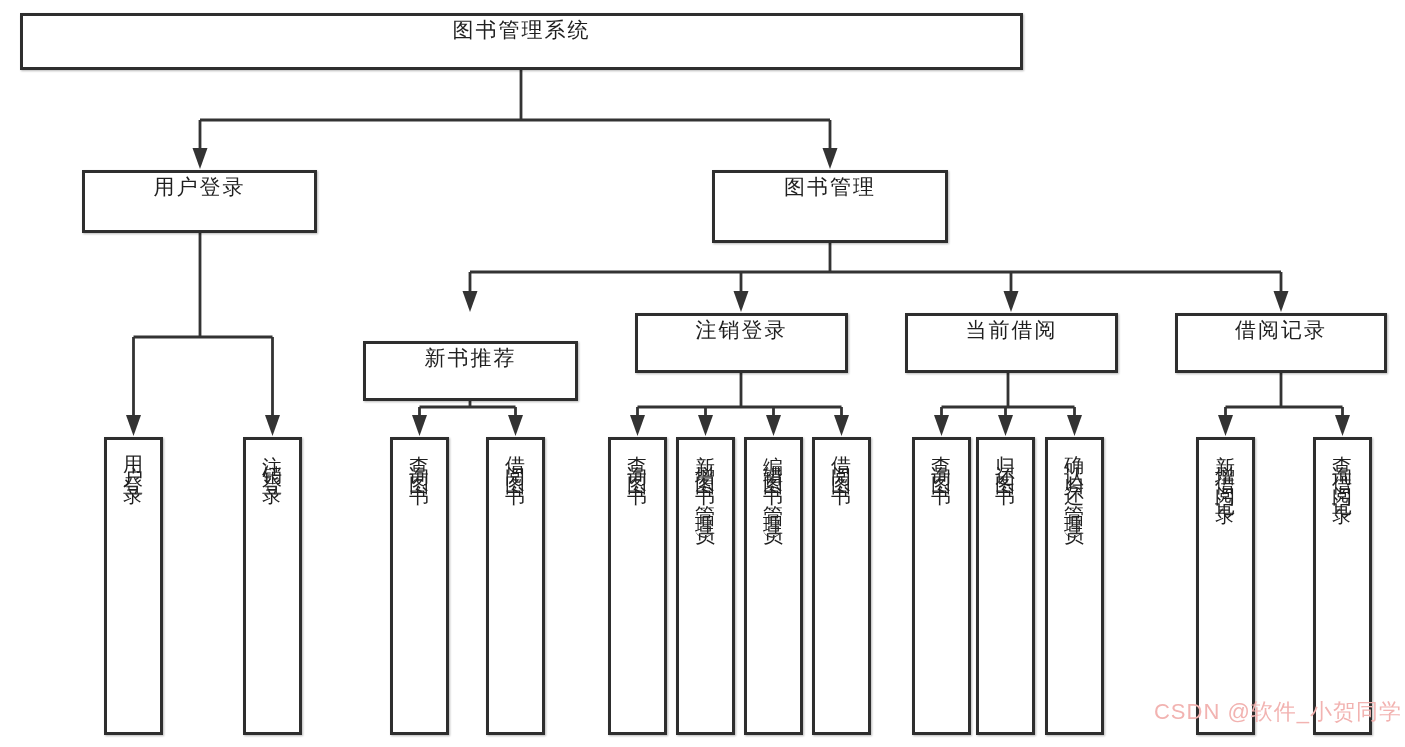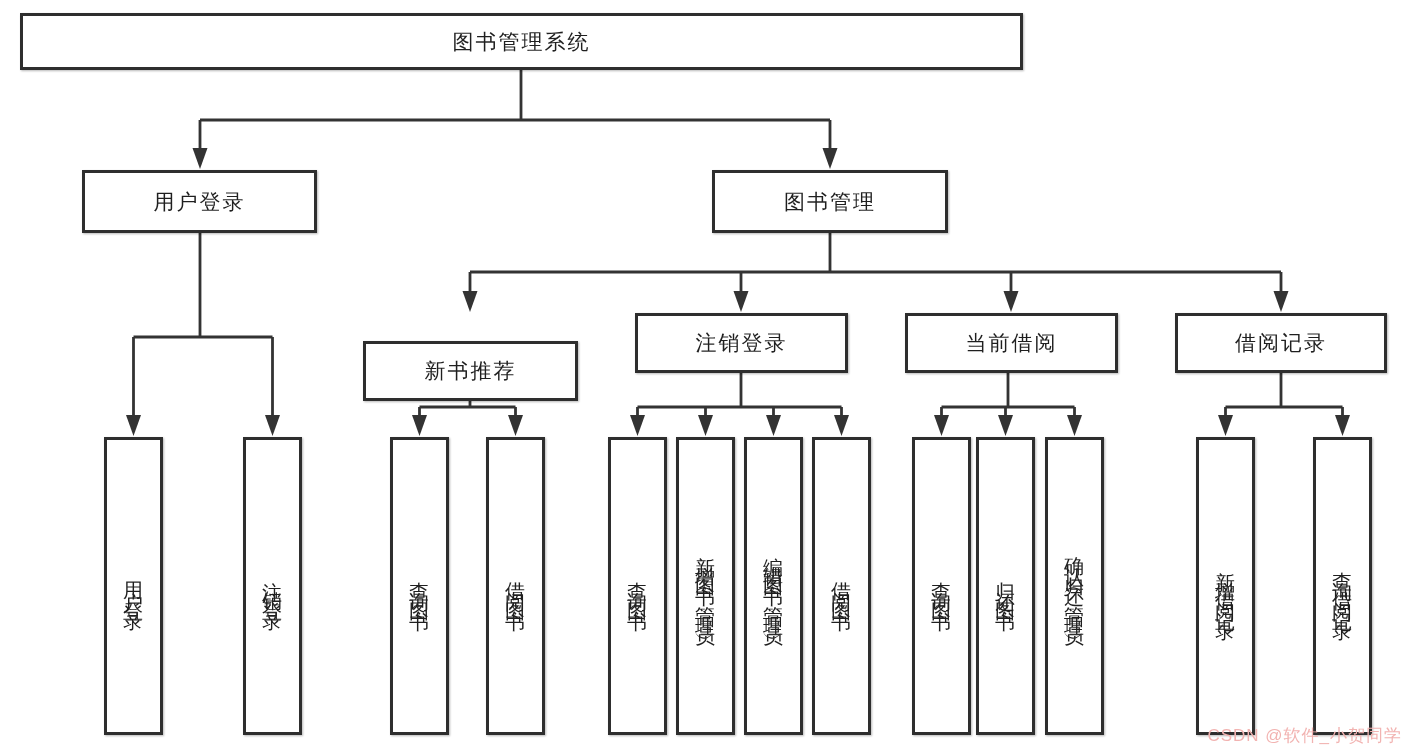--- a/index.html
+++ b/index.html
@@ -22,42 +22,41 @@
     height: 747px;
     pointer-events: none;
   }
   .box {
     position: absolute;
     box-sizing: border-box;
     background: #ffffff;
     border: 3px solid #2e2e2e;
     box-shadow: 1px 1px 2px rgba(0,0,0,0.28);
     display: flex;
-    align-items: center;
     justify-content: center;
     color: #1f1f1f;
   }
   .hlabel {
     font-size: 21px;
     letter-spacing: 2px;
     white-space: nowrap;
   }
   .vtext {
     display: block;
     writing-mode: vertical-rl;
     text-orientation: mixed;
     font-size: 20px;
     letter-spacing: 10px;
     line-height: 1;
     white-space: nowrap;
   }
   
   .n-root            { left: 20px;   top: 13px;  width: 1003px; height: 57px; }
   .n-user-login      { left: 82px;   top: 170px; width: 235px;  height: 63px; }
-  .n-book-mgmt       { left: 712px;  top: 170px; width: 236px;  height: 63px; }
+  .n-book-mgmt       { left: 712px;  top: 170px; width: 236px;  height: 73px; }
   .n-new-book        { left: 363px;  top: 313px; width: 215px;  height: 60px; margin-top: 28px; }
   .n-book-borrow     { left: 635px;  top: 313px; width: 213px;  height: 60px; }
   .n-current-borrow  { left: 905px;  top: 313px; width: 213px;  height: 60px; }
   .n-borrow-record   { left: 1175px; top: 313px; width: 212px;  height: 60px; }
   .leaf { top: 437px; width: 59px; height: 298px; }
   .l-1  { left: 104px; }
   .l-2  { left: 243px; }
   .l-3  { left: 390px; }
   .l-4  { left: 486px; }
   .l-5  { left: 608px; }
@@ -65,22 +64,22 @@
   .l-7  { left: 744px; }
   .l-8  { left: 812px; }
   .l-9  { left: 912px; }
   .l-10 { left: 976px; }
   .l-11 { left: 1045px; }
   .l-12 { left: 1196px; }
   .l-13 { left: 1313px; }
   .watermark {
     position: absolute;
     right: 3px;
-    bottom: 0;
-    font-size: 17px;
+    bottom: 20px;
+    font-size: 22px;
     color: #f2b3b1;
     letter-spacing: 1px;
     white-space: nowrap;
     z-index: 5;
   }
   svg line, svg path {
     stroke: #333333;
     stroke-width: 2.8;
     fill: none;
   }

